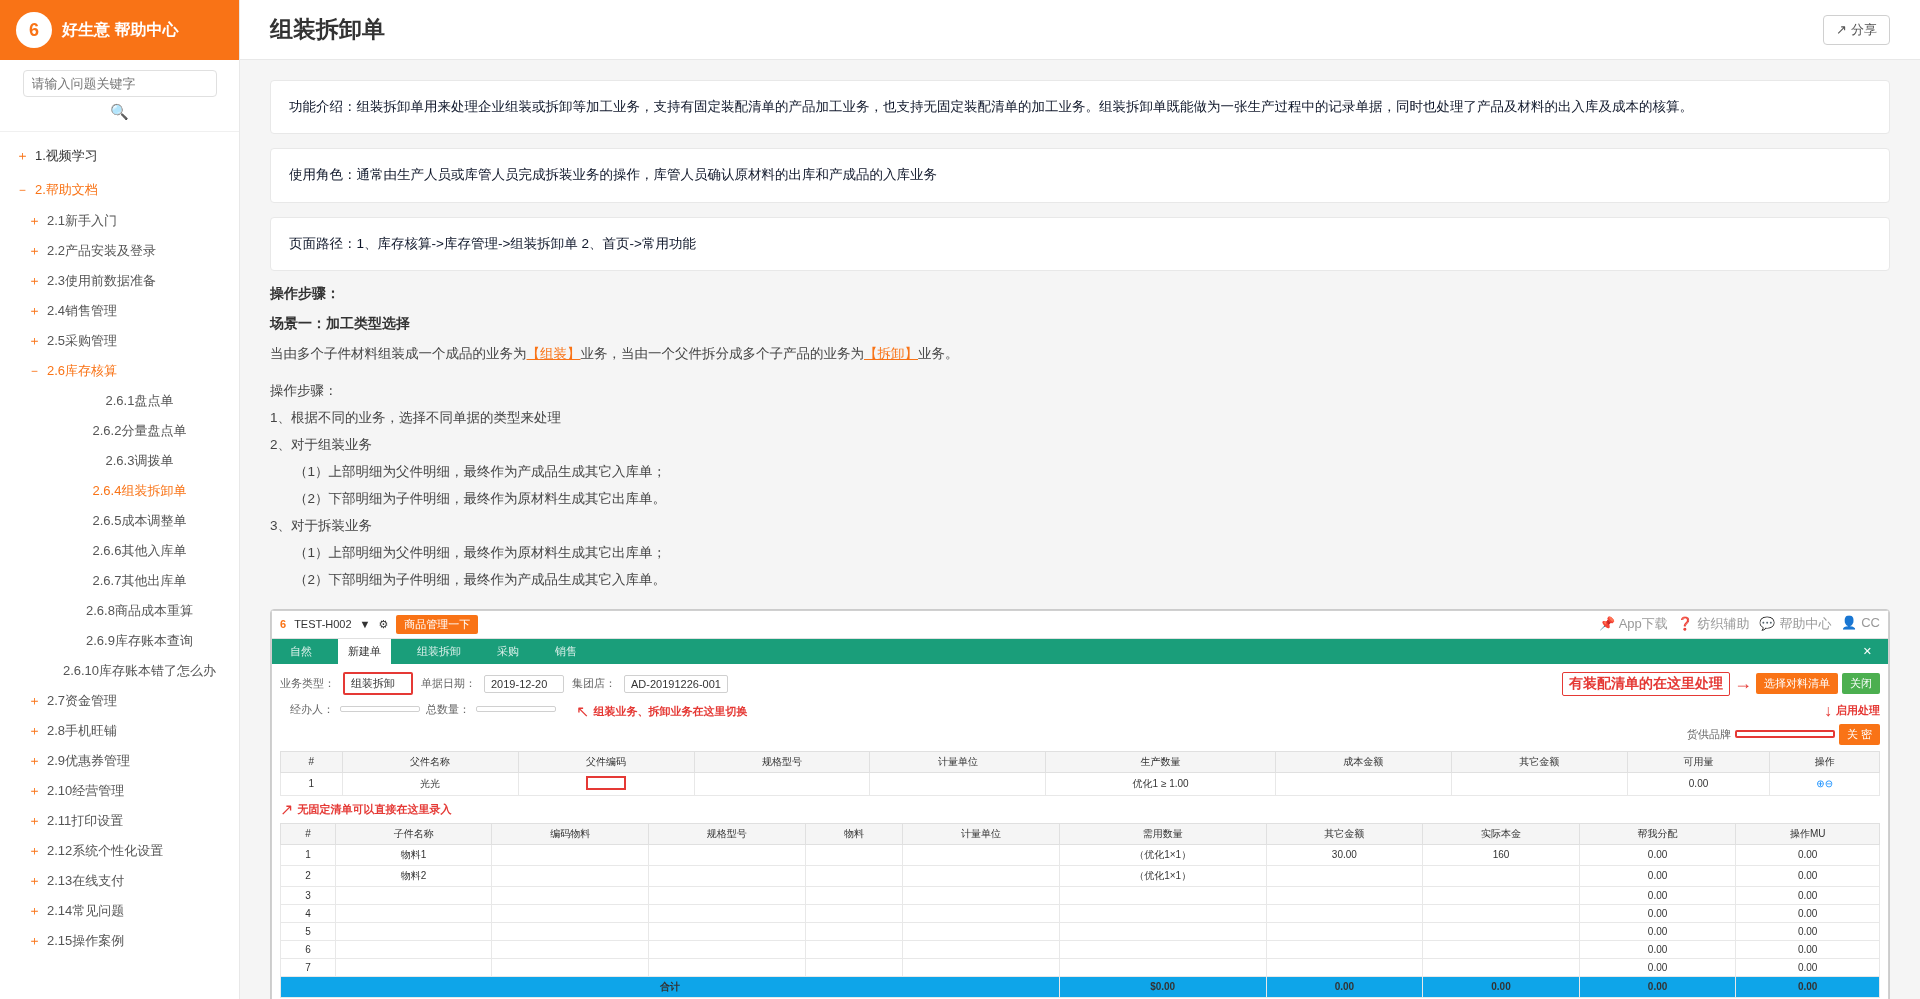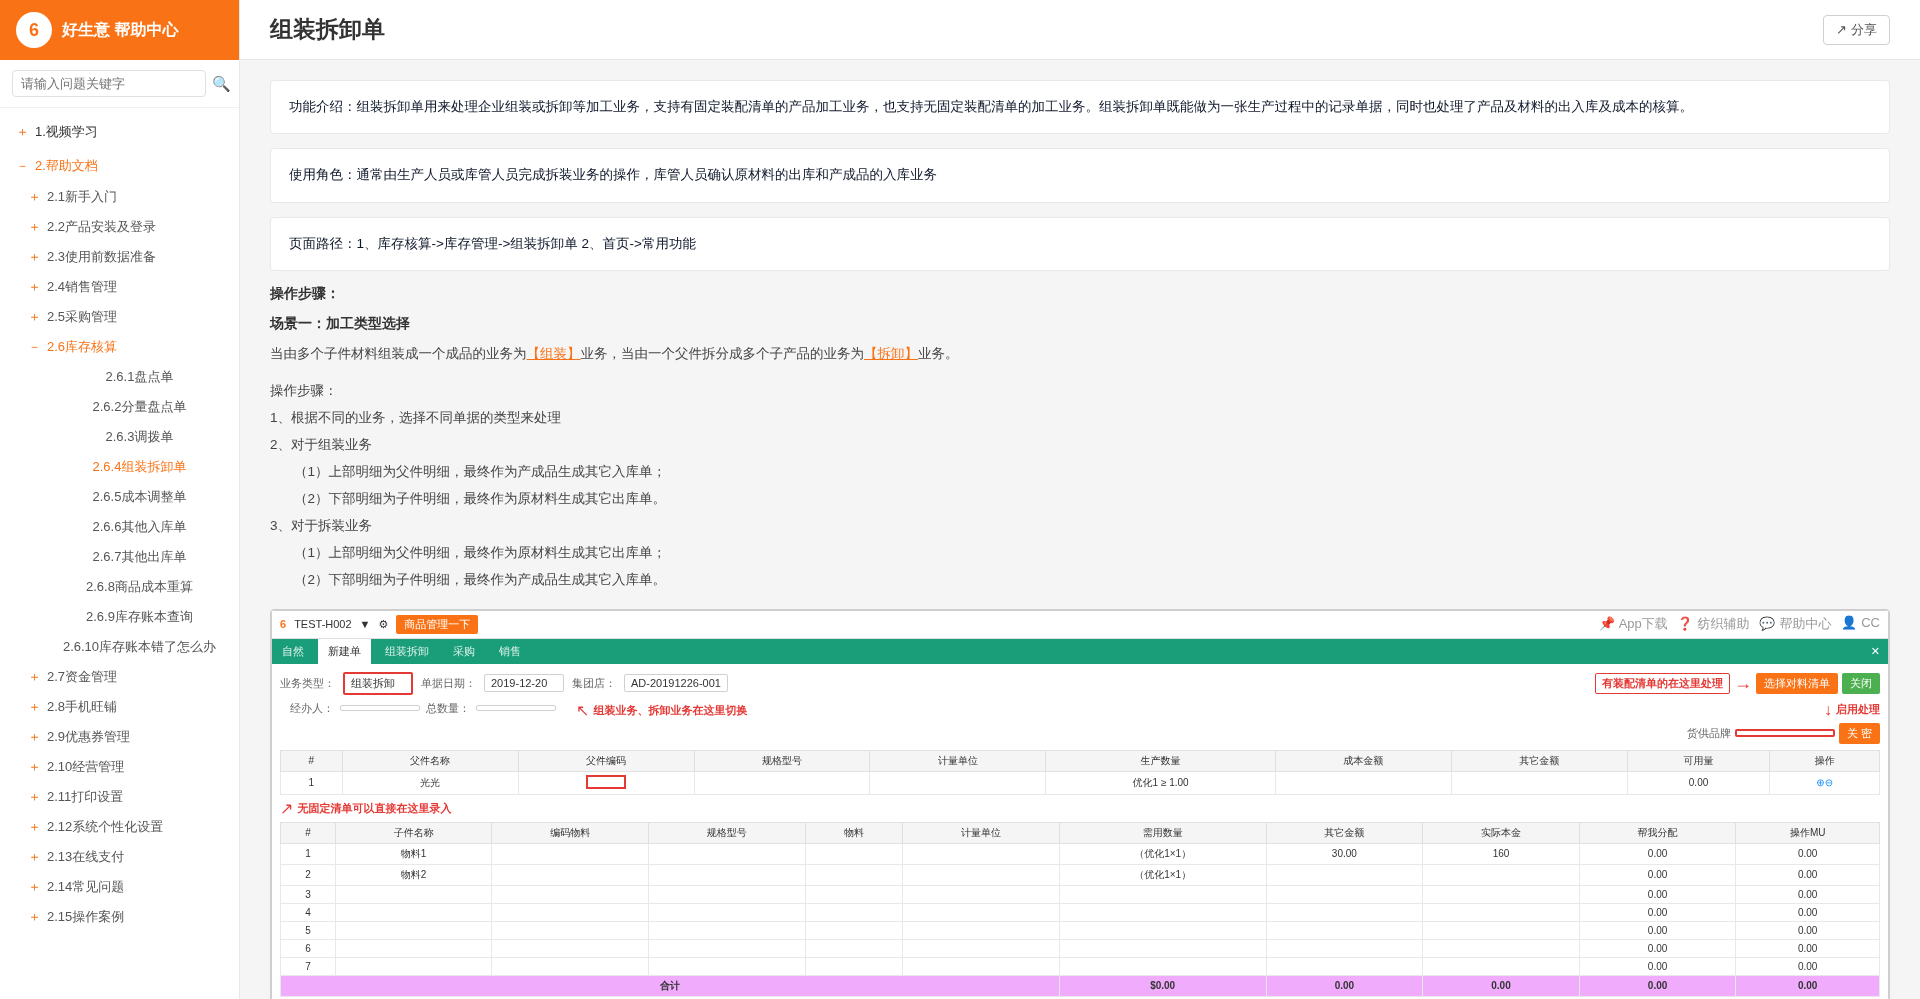--- a/index.html
+++ b/index.html
@@ -36,20 +36,21 @@
       color: #fff;
       font-size: 16px;
       font-weight: bold;
     }
     .sidebar-search {
       padding: 10px 12px;
       border-bottom: 1px solid #f0f0f0;
       display: flex;
       align-items: center;
       gap: 6px;
+      flex-direction: column;
     }
     .sidebar-search input {
       flex: 1;
       border: 1px solid #e0e0e0;
       border-radius: 4px;
       padding: 5px 8px;
       font-size: 13px;
       color: #999;
       outline: none;
     }
@@ -209,24 +210,24 @@
     }
     .app-orange-tag {
       background: #f97316;
       color: #fff;
       padding: 2px 8px;
       border-radius: 2px;
       font-size: 11px;
     }
     .app-nav-bar {
       background: #1a9e7a;
-      padding: 0 0;
-      display: flex;
-      align-items: center;
-      gap: 4px;
+      padding: 0 8px;
+      display: flex;
+      align-items: center;
+      gap: 16px;
     }
     .app-nav-tab {
       color: #fff;
       padding: 5px 10px;
       font-size: 11px;
       cursor: pointer;
       opacity: 0.85;
     }
     .app-nav-tab.active-tab {
       background: #fff;
@@ -301,21 +302,21 @@
       font-weight: bold;
     }
     .red-box {
       border: 2px solid #e53935;
       display: inline-block;
       padding: 1px 4px;
     }
     .annotation-label {
       background: #fff;
       color: #e53935;
-      font-size: 11px;
+      font-size: 14px;
       font-weight: bold;
       border: 1px solid #e53935;
       padding: 2px 6px;
       border-radius: 2px;
       white-space: nowrap;
       margin-left: 40px;
     }
 
     
     .sidebar-nav::-webkit-scrollbar { width: 4px; }
@@ -689,21 +690,21 @@
                   <td></td>
                   <td></td>
                   <td></td>
                   <td></td>
                   <td></td>
                   <td>0.00</td>
                   <td>0.00</td>
                 </tr>
             </tbody>
             <tfoot>
-              <tr style="background:#f0abfc;font-weight:bold;">
+              <tr style="background:#0ea5e9;font-weight:bold;">
                 <td colspan="6">合计</td>
                 <td>$0.00</td>
                 <td>0.00</td>
                 <td>0.00</td>
                 <td>0.00</td>
                 <td>0.00</td>
               </tr>
             </tfoot>
           </table>
         </div>

